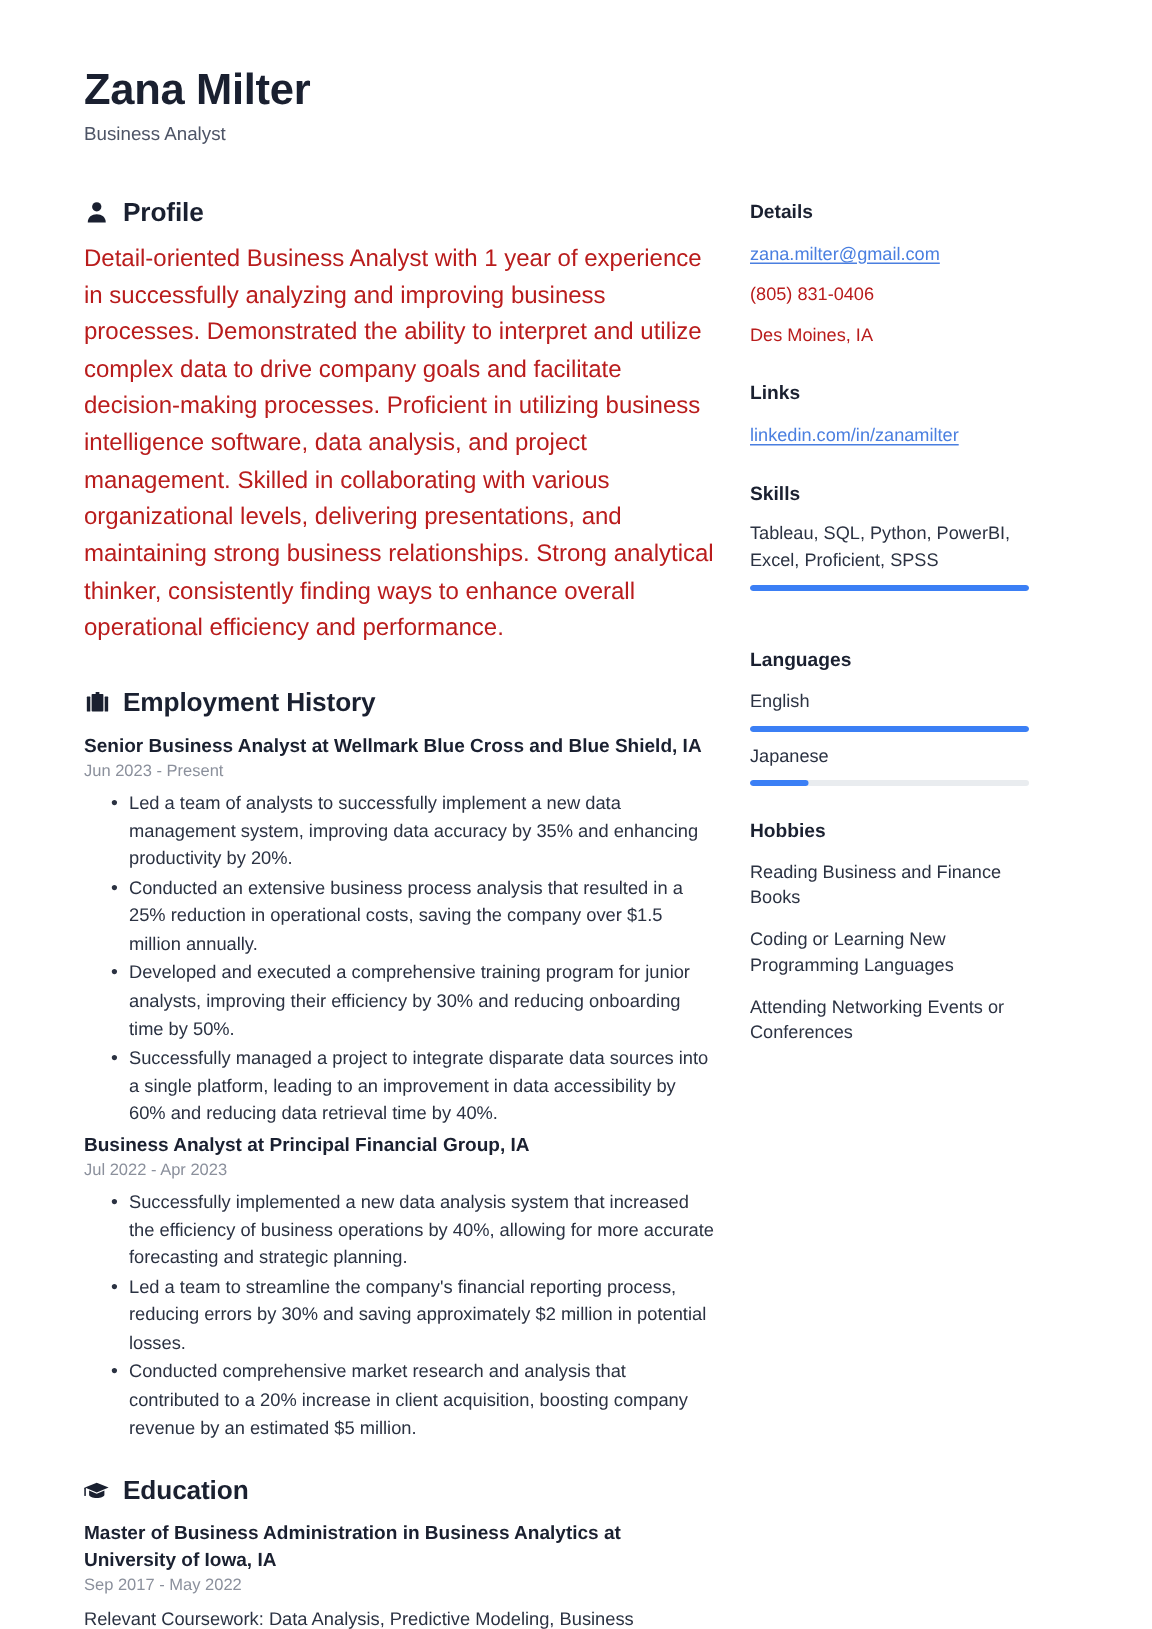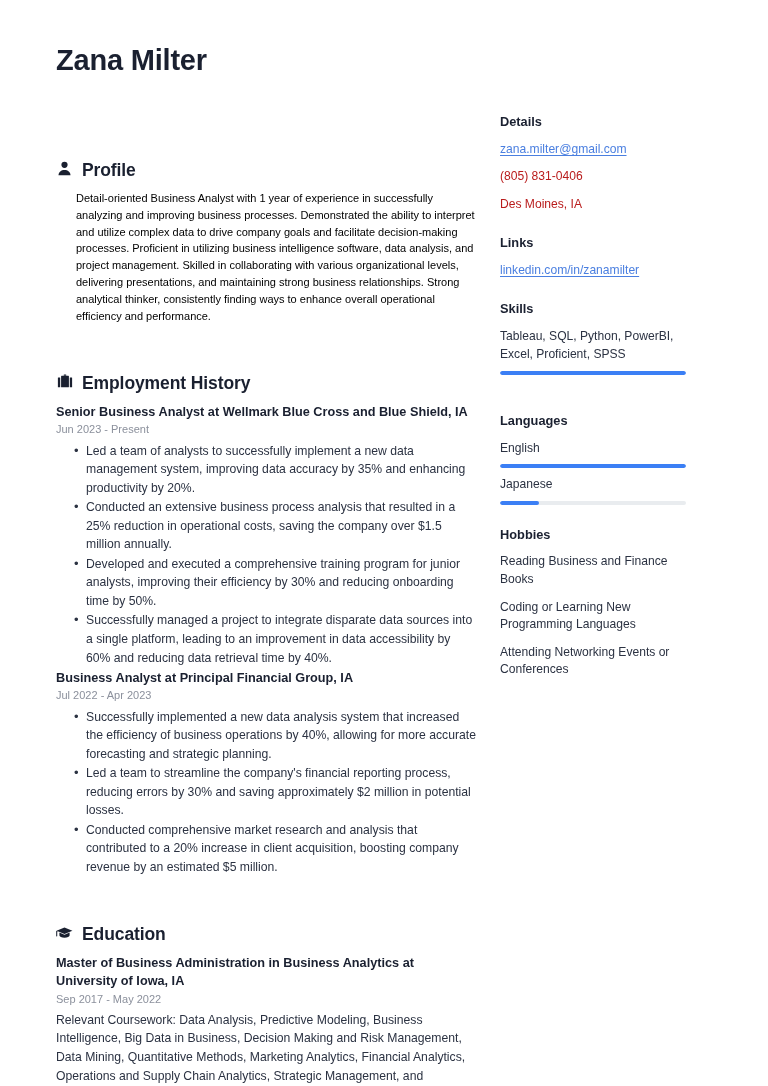--- a/index.html
+++ b/index.html
@@ -59,23 +59,23 @@
     flex: 0 0 186px;
     padding-top: 2px;
   }
 
   
   .section {
     margin-bottom: 18px;
   }
   .section-head {
     display: flex;
+    align-items: center;
     gap: 9px;
     margin-bottom: 9px;
-    margin-top: 48px;
   }
   .section-head .sec-icon {
     width: 17px;
     height: 17px;
     display: flex;
     align-items: center;
     justify-content: center;
     color: #1a2030;
     flex: 0 0 17px;
   }
@@ -124,24 +124,23 @@
   }
   ul.bullets li::before {
     content: "\2022";
     position: absolute;
     left: -2px;
     top: -1px;
     font-size: 13px;
     color: #2b3242;
   }
   .profile-text {
-    font-size: 11px;
-    color: #000000;
+    font-size: 16px;
+    color: #b91c1c;
     line-height: 1.54;
-    margin-left: 20px;
   }
   .emp-block { margin-bottom: 2px; }
   .edu-block { margin-bottom: 2px; }
 
   .section-employment { margin-bottom: 22px; }
   .section-education  { margin-bottom: 22px; }
   .section-profile    { margin-bottom: 26px; }
 
   
   .side-block {
@@ -209,20 +208,21 @@
   }
   .block-gap-lang { margin-top: 38px; }
 </style>
 </head>
 <body>
 
 <div class="page">
 
   <div class="header">
     <div class="full-name">Zana Milter</div>
+    <div class="job-title">Business Analyst</div>
   </div>
 
   <div class="body-cols">
 
     <div class="col-main">
 
       <div class="section section-profile">
         <div class="section-head">
           <span class="sec-icon">
             <svg width="15" height="15" viewBox="0 0 16 16" fill="currentColor">

